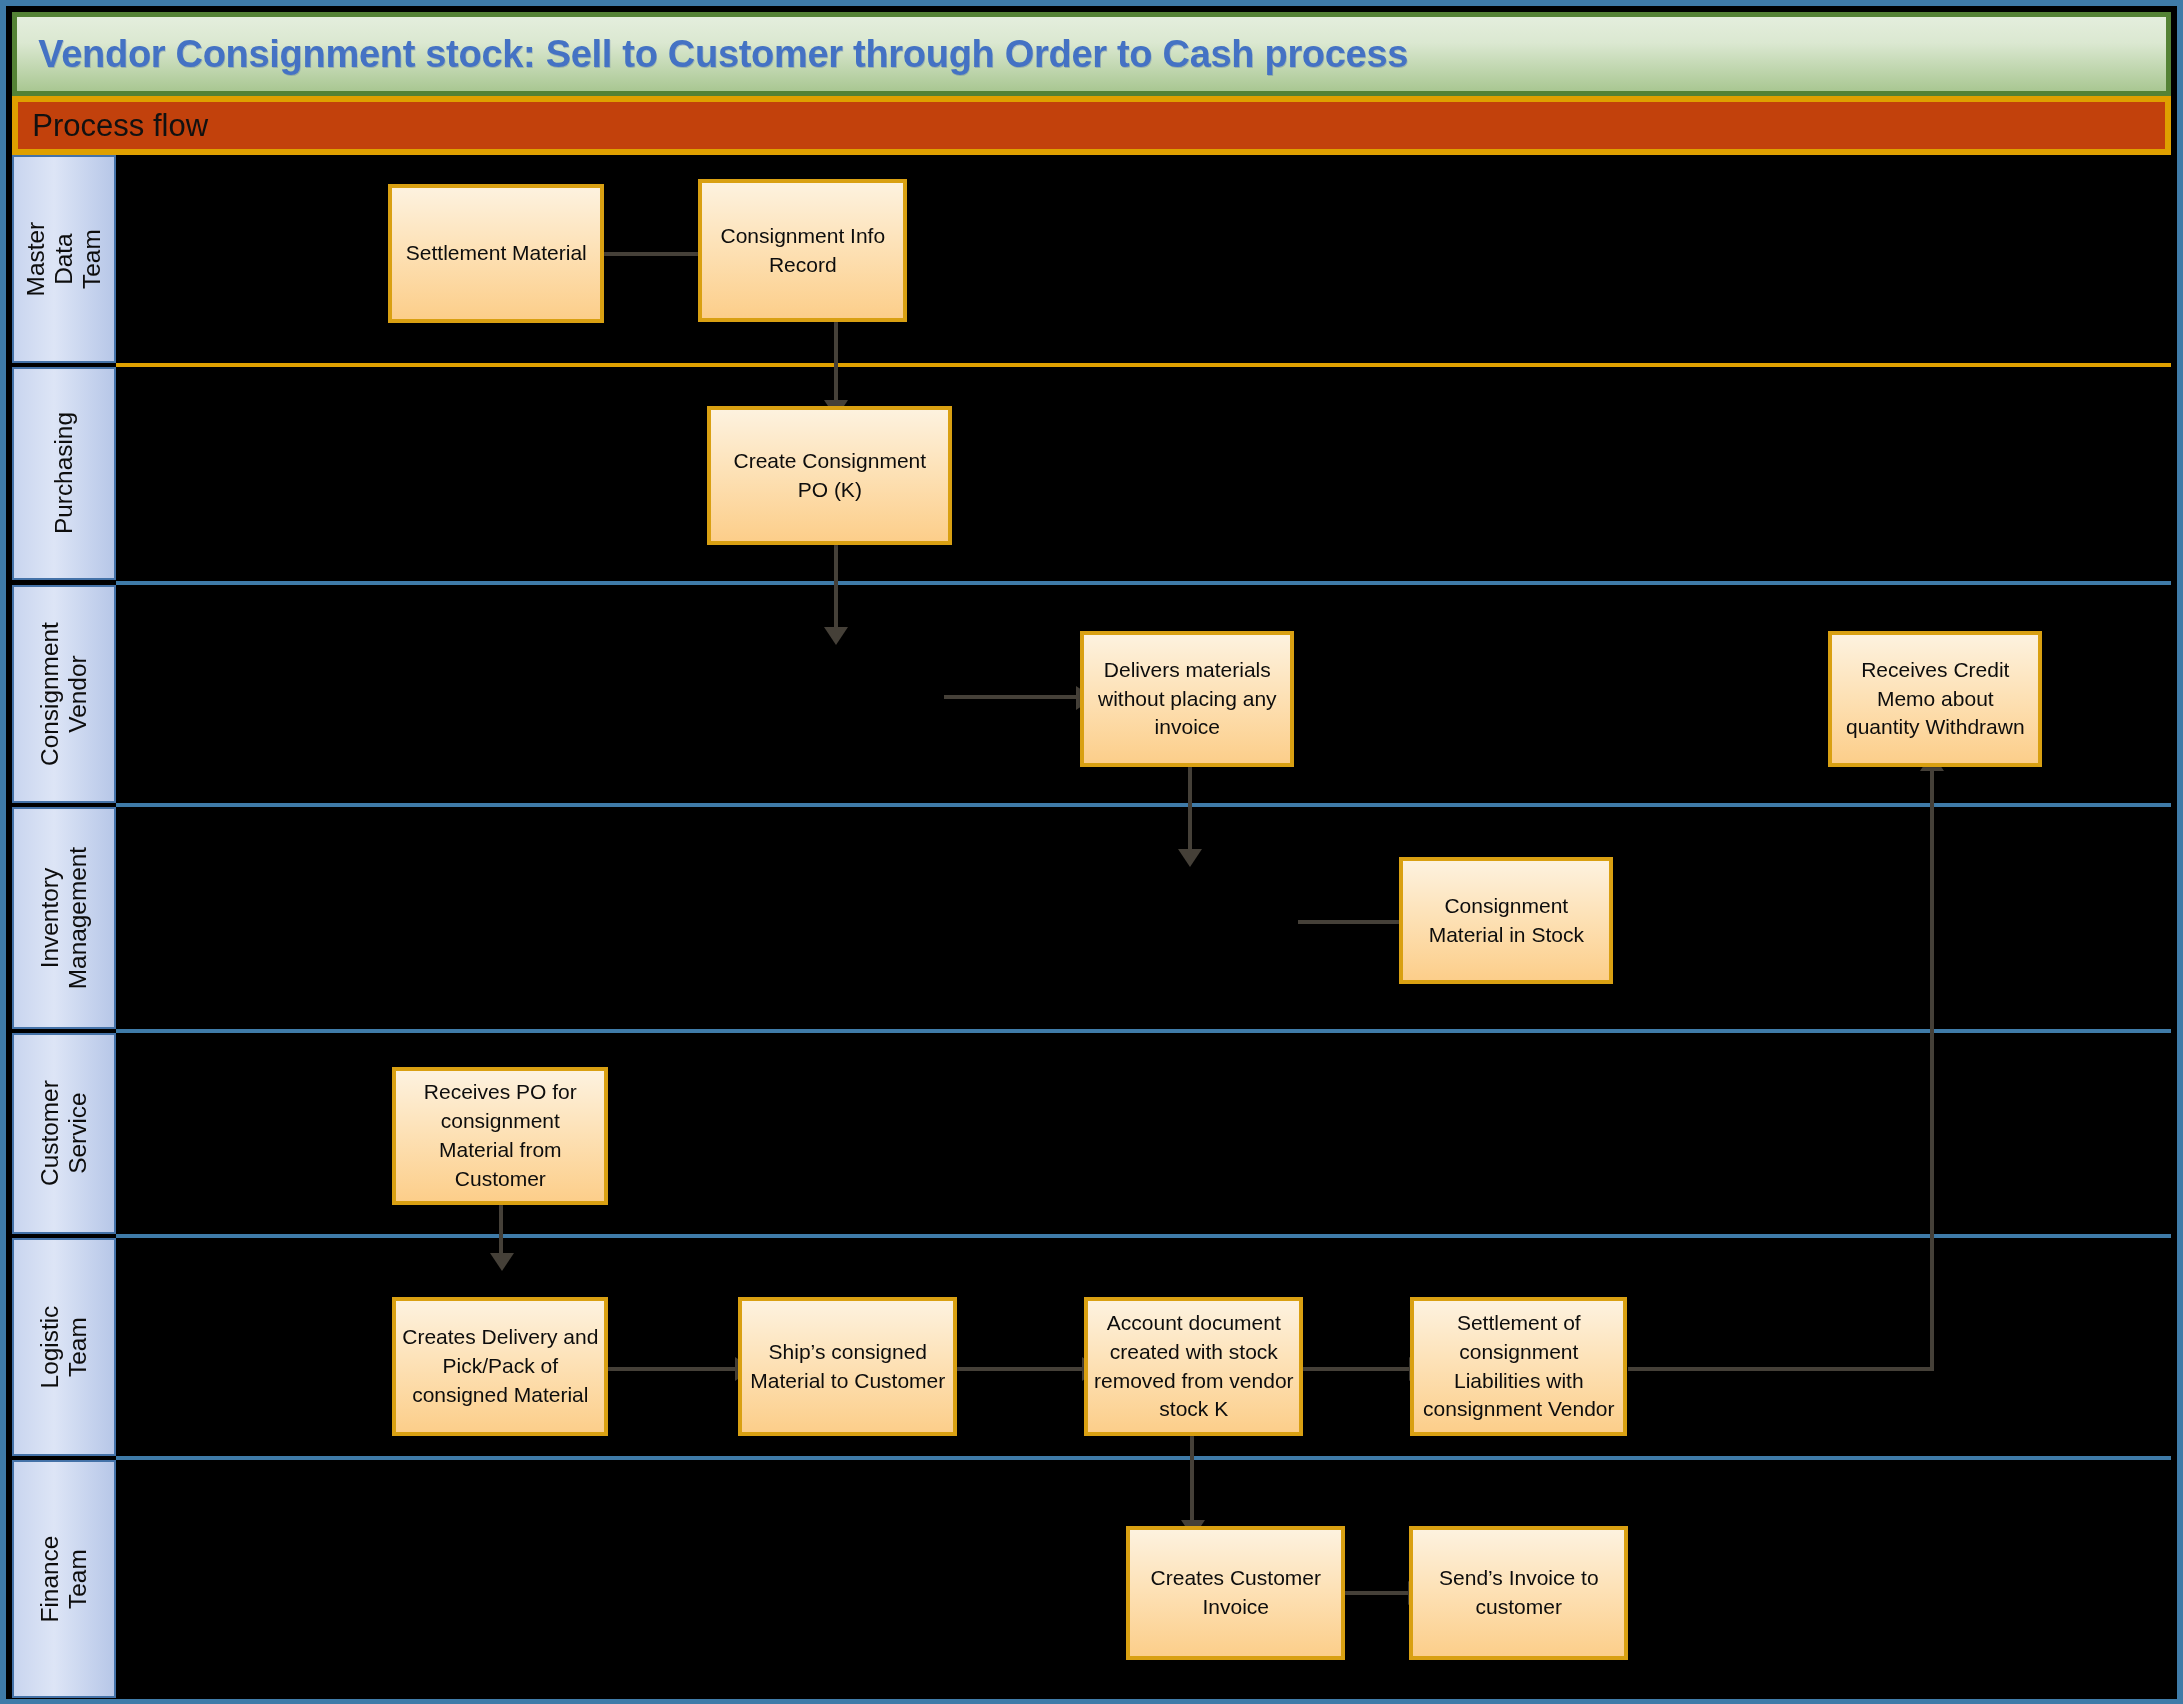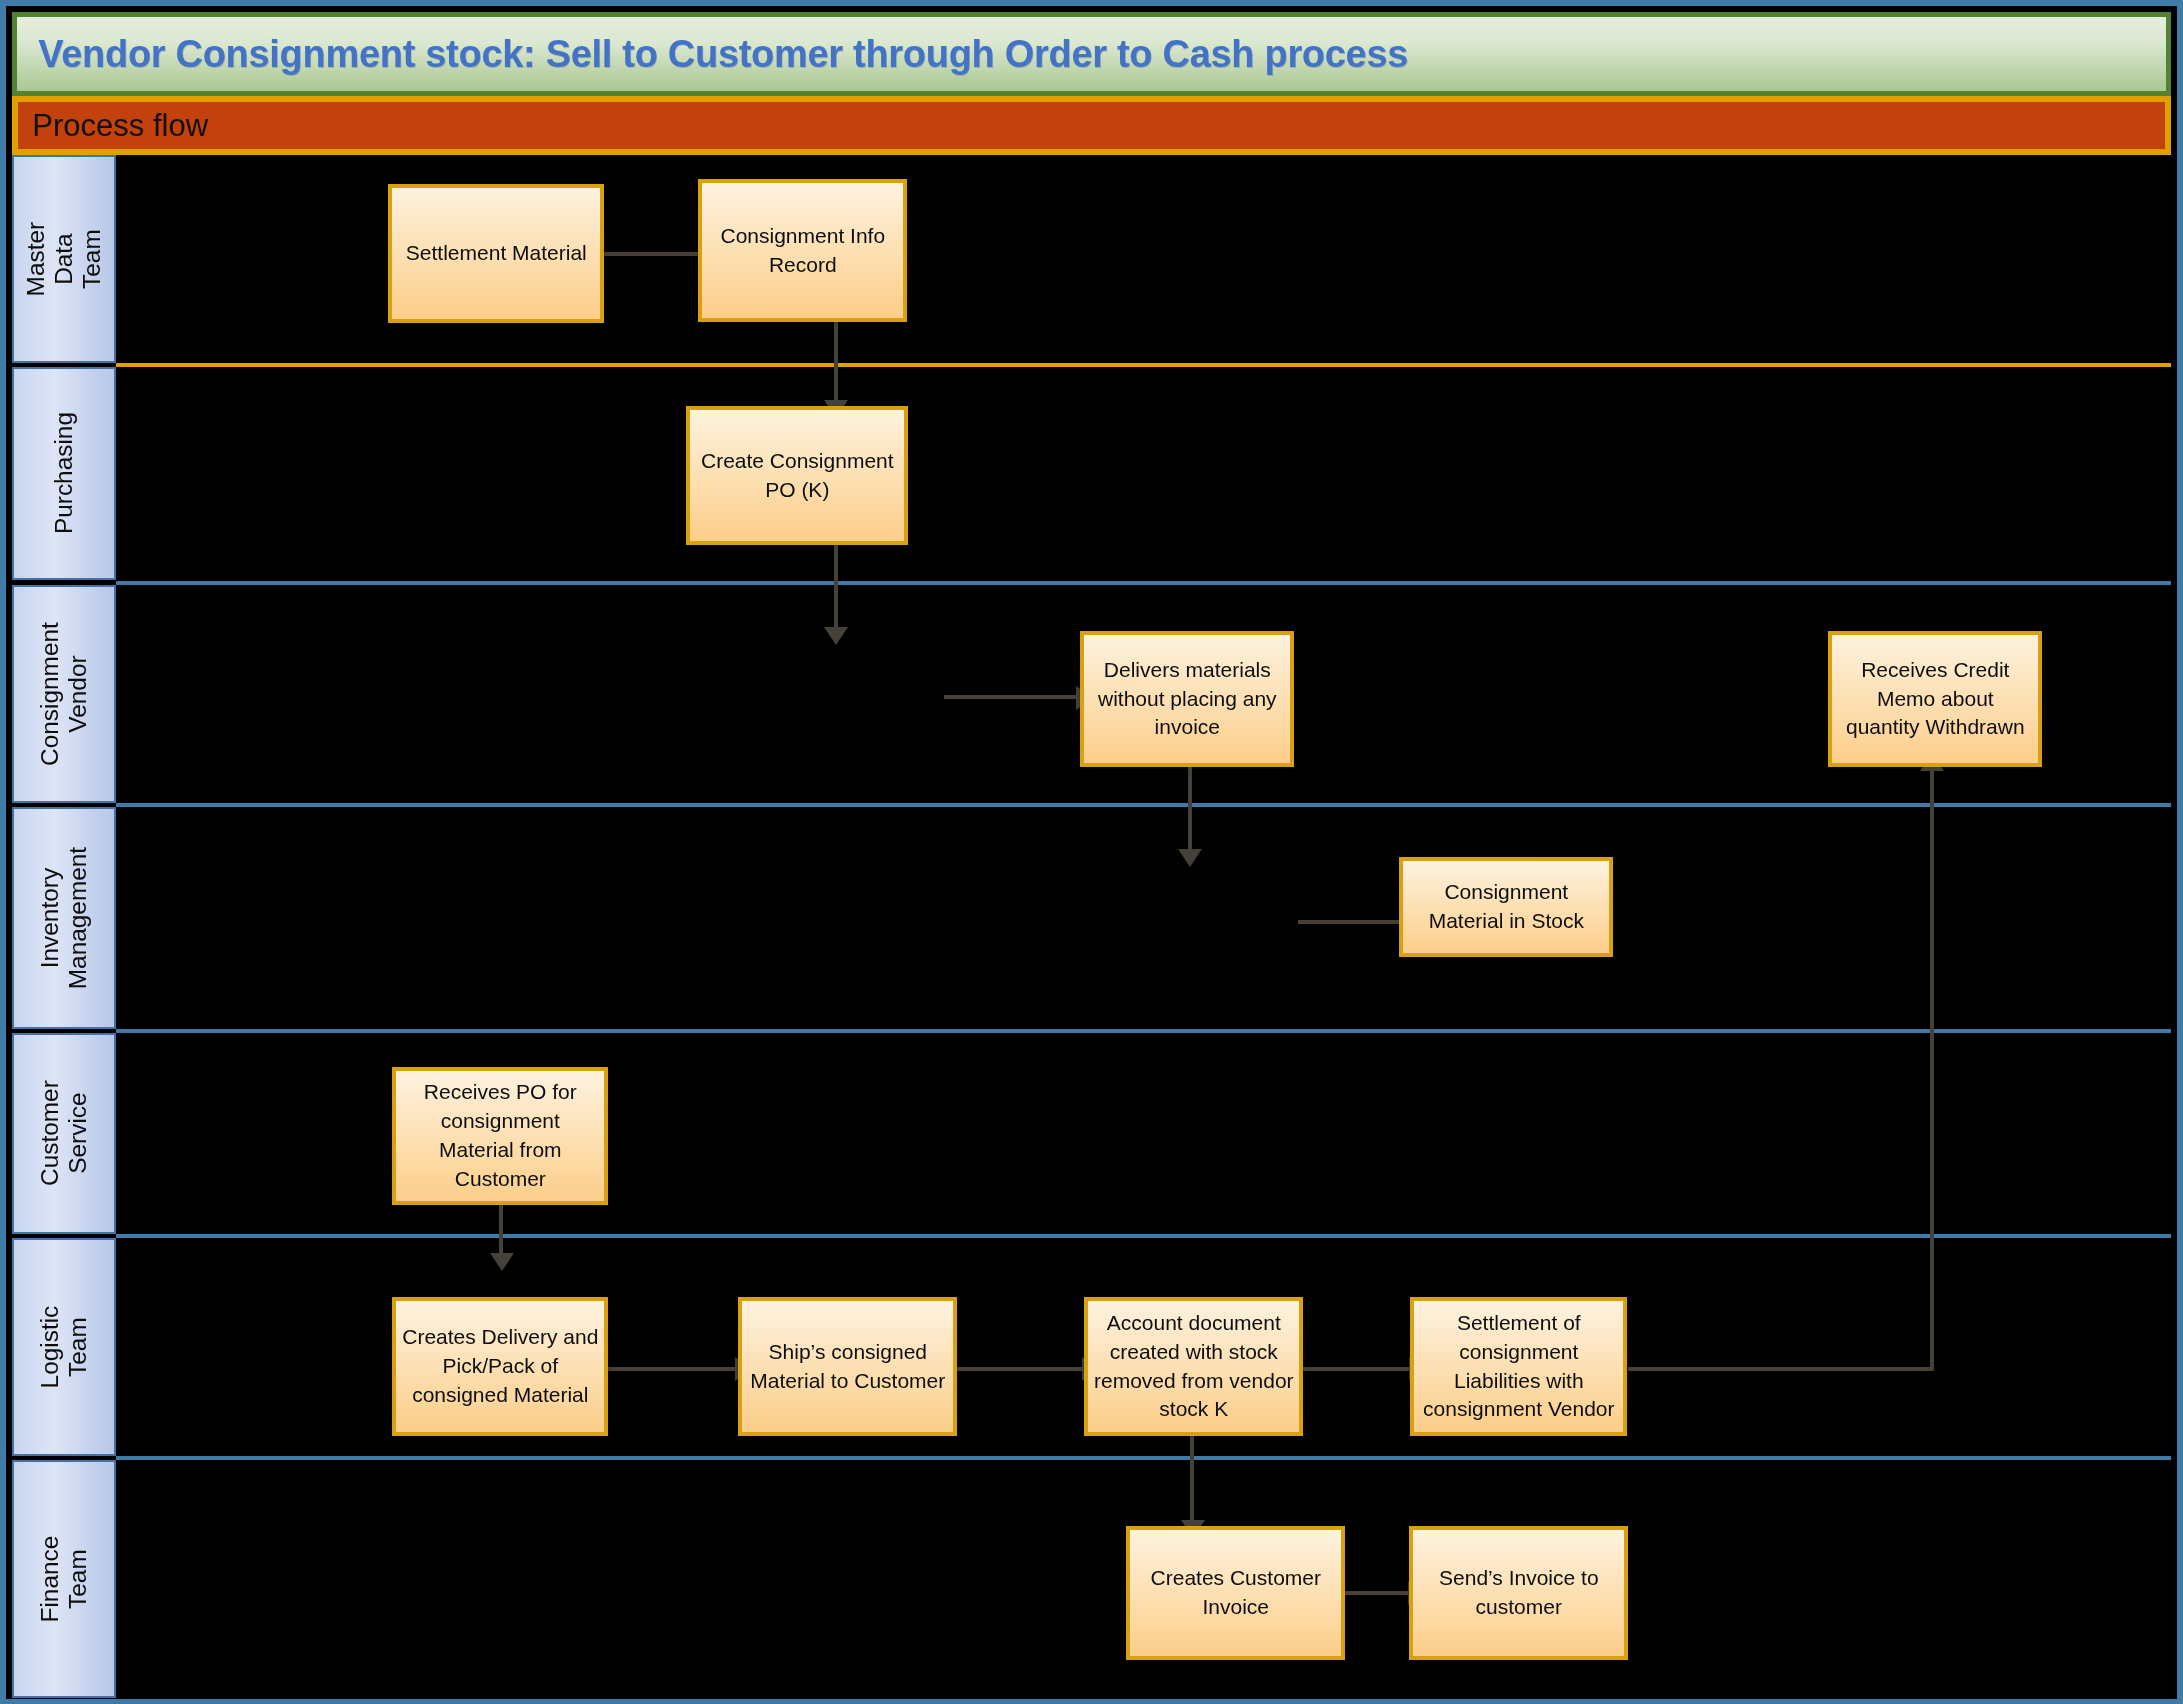--- a/index.html
+++ b/index.html
@@ -223,32 +223,32 @@
     <div class="conn conn-v" style="left:1918px;top:613px;height:600px;"></div>
     <div class="arrow arrow-u" style="left:1908px;top:598px;"></div>
 
     <div class="pbox" style="left:376px;top:29px;width:216px;height:139px;">
       <span>Settlement Material</span>
     </div>
     <div class="pbox" style="left:686px;top:24px;width:209px;height:143px;">
       <span>Consignment Info Record</span>
     </div>
 
-    <div class="pbox" style="left:674px;top:251px;width:222px;height:139px;">
+    <div class="pbox" style="left:695px;top:251px;width:245px;height:139px;">
       <span>Create Consignment PO (K)</span>
     </div>
 
     <div class="pbox" style="left:1816px;top:476px;width:214px;height:136px;">
       <span>Receives Credit Memo about quantity Withdrawn</span>
     </div>
     <div class="pbox" style="left:1068px;top:476px;width:214px;height:136px;">
       <span>Delivers materials without placing any invoice</span>
     </div>
 
-    <div class="pbox" style="left:1387px;top:702px;width:214px;height:100px;">
+    <div class="pbox" style="left:1387px;top:702px;width:214px;height:127px;">
       <span>Consignment Material in Stock</span>
     </div>
 
     <div class="pbox" style="left:380px;top:912px;width:216px;height:138px;">
       <span>Receives PO for consignment Material from Customer</span>
     </div>
 
     <div class="pbox" style="left:380px;top:1142px;width:216px;height:139px;">
       <span>Creates Delivery and Pick/Pack of consigned Material</span>
     </div>

